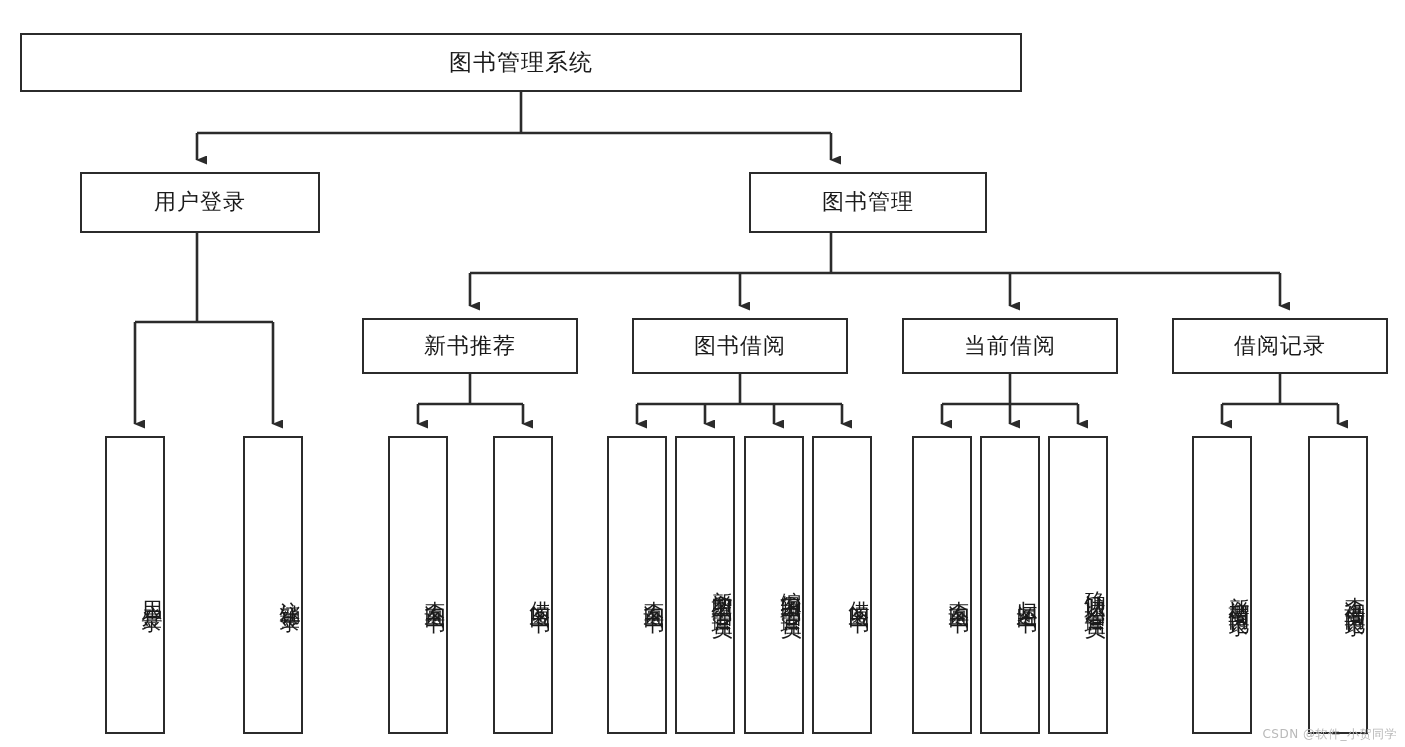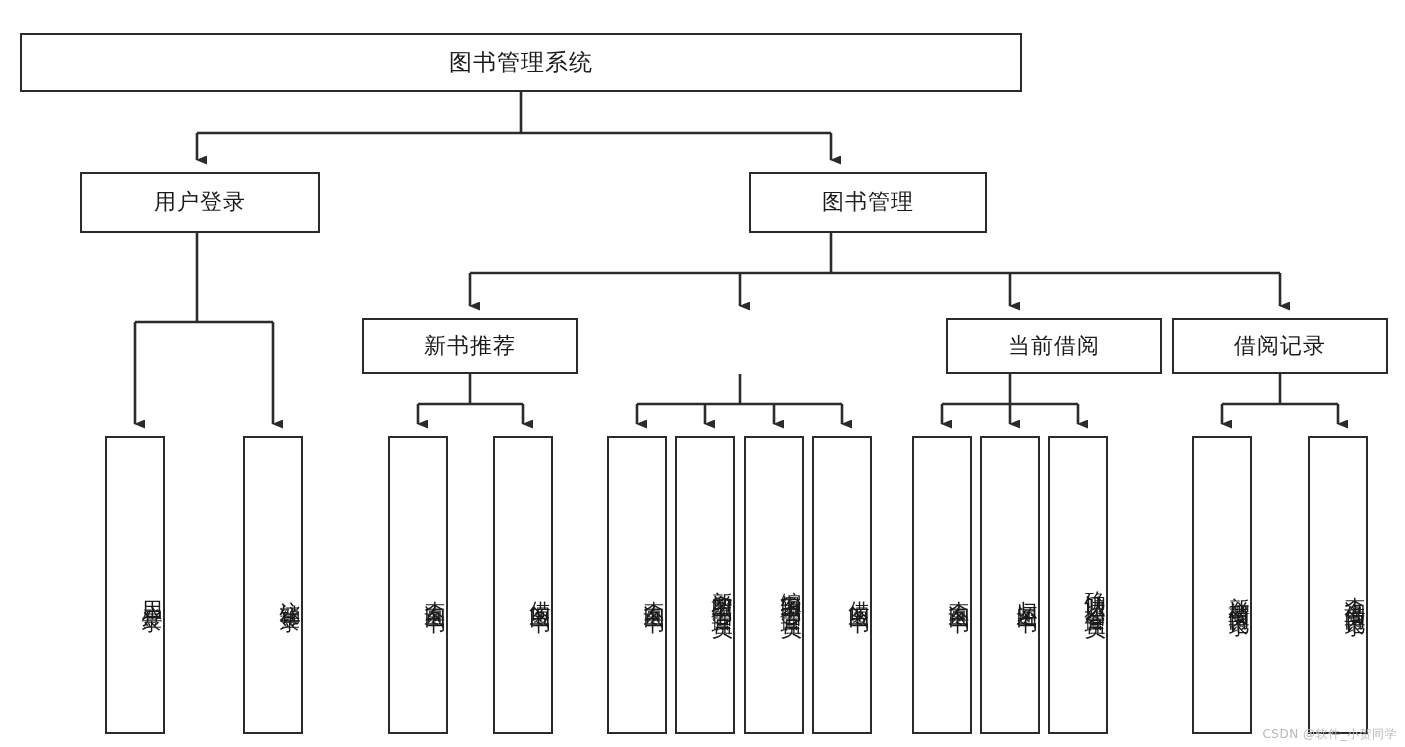--- a/index.html
+++ b/index.html
@@ -131,21 +131,24 @@
   <div class="node horiz" style="left:80px; top:172px; width:240px; height:61px;">
     <span>用户登录</span>
   </div>
   <div class="node horiz" style="left:712px; top:172px; width:238px; height:61px;margin-left:37px;">
     <span>图书管理</span>
   </div>
 
   <div class="node horiz" style="left:362px; top:318px; width:216px; height:56px;align-items:center;">
     <span>新书推荐</span>
   </div>
-  <div class="node horiz" style="left:902px; top:318px; width:216px; height:56px;margin-left:44px;">
+  <div class="node horiz" style="left:632px; top:318px; width:216px; height:56px;">
+    <span>图书借阅</span>
+  </div>
+  <div class="node horiz" style="left:902px; top:318px; width:216px; height:56px;">
     <span>当前借阅</span>
   </div>
   <div class="node horiz" style="left:1172px; top:318px; width:216px; height:56px;">
     <span>借阅记录</span>
   </div>
 
   <div class="node vert" style="left:105px; top:436px; width:60px; height:298px;">
     <span class="vlabel">用户登录</span>
   </div>
   <div class="node vert" style="left:243px; top:436px; width:60px; height:298px;">

